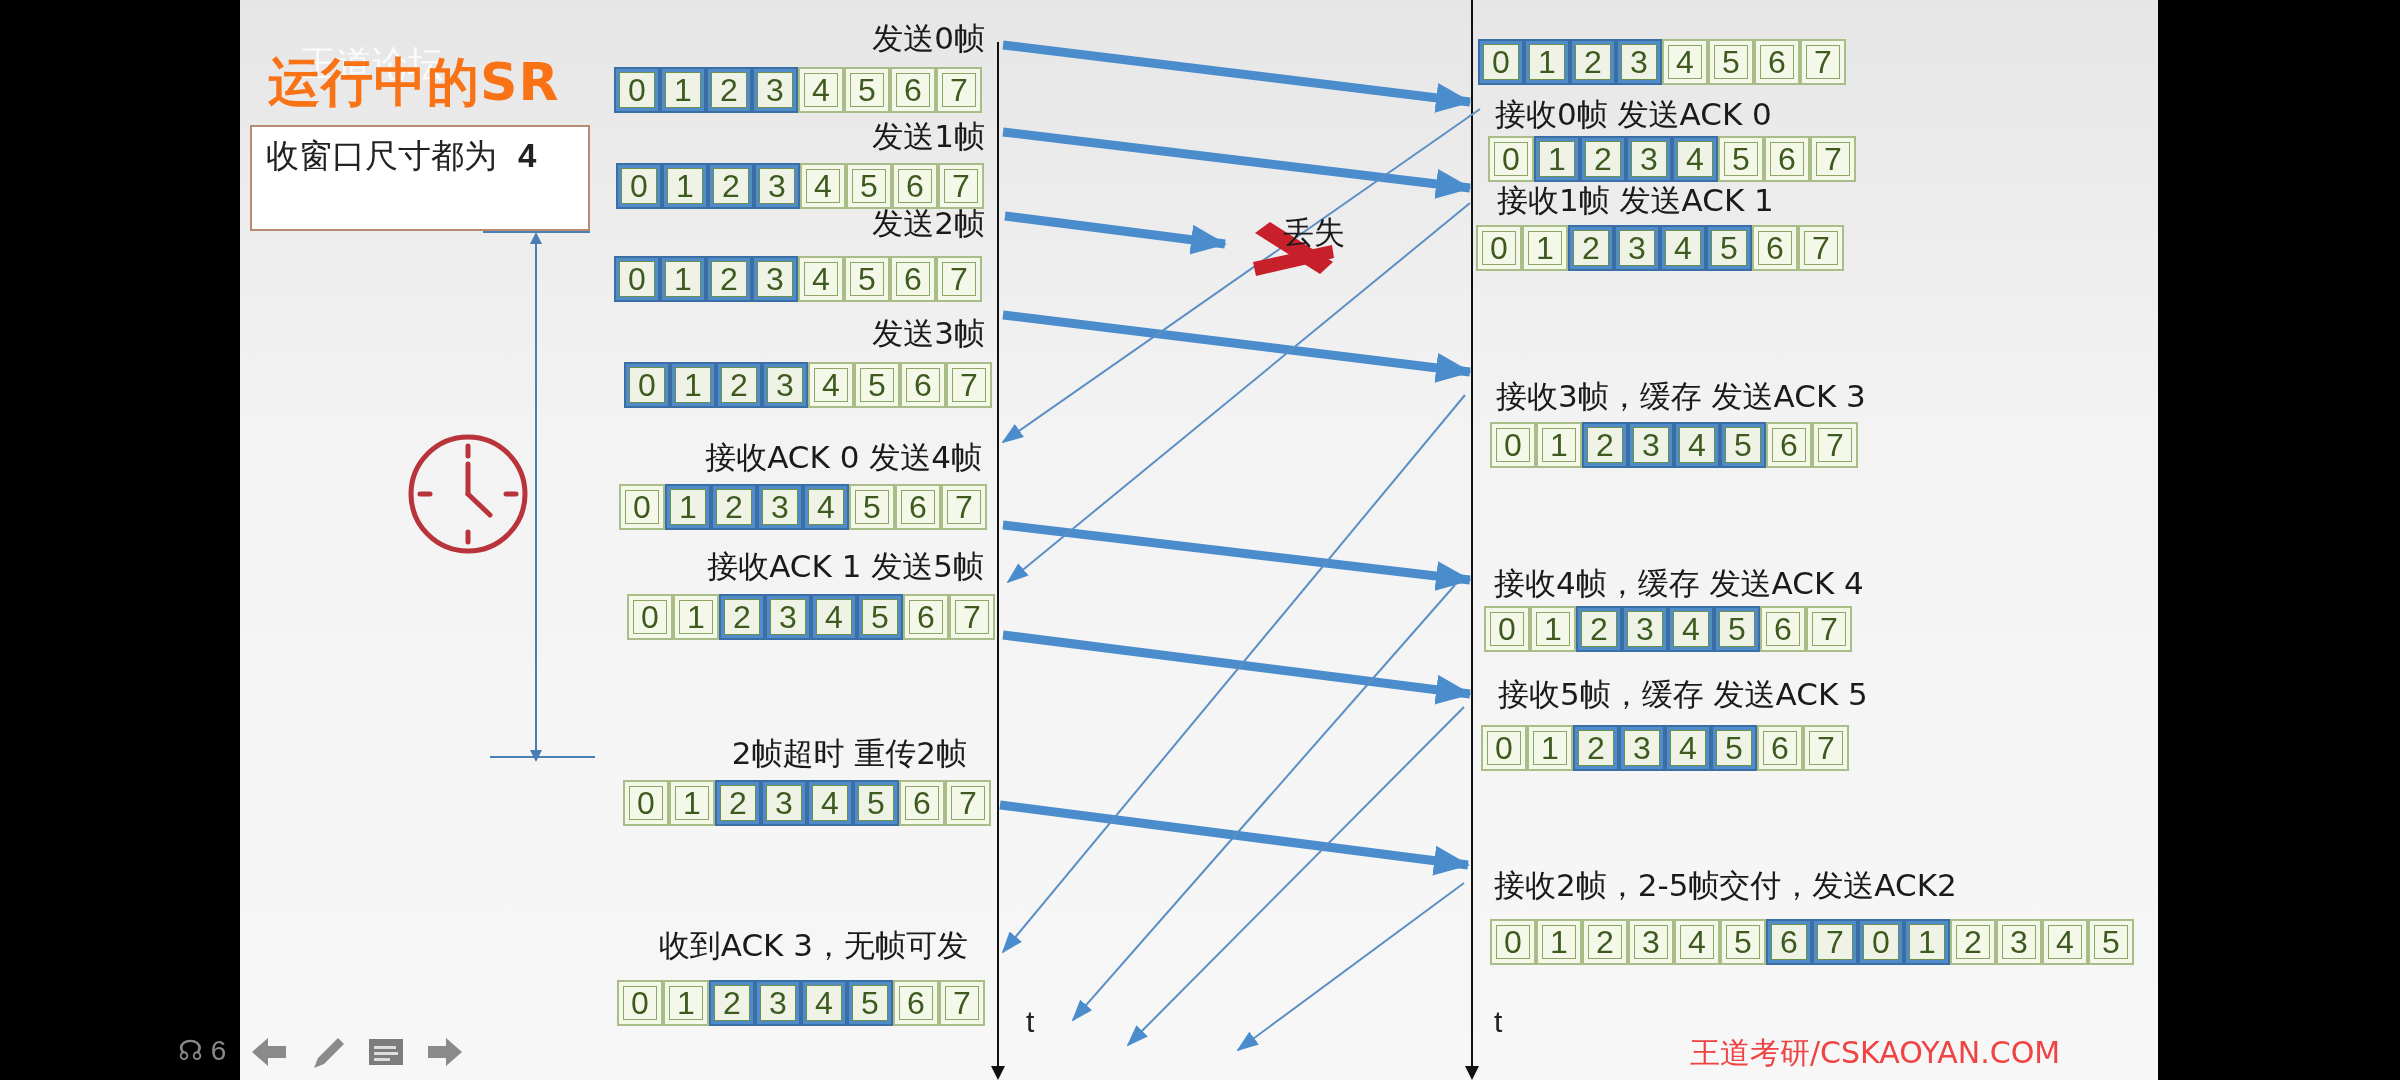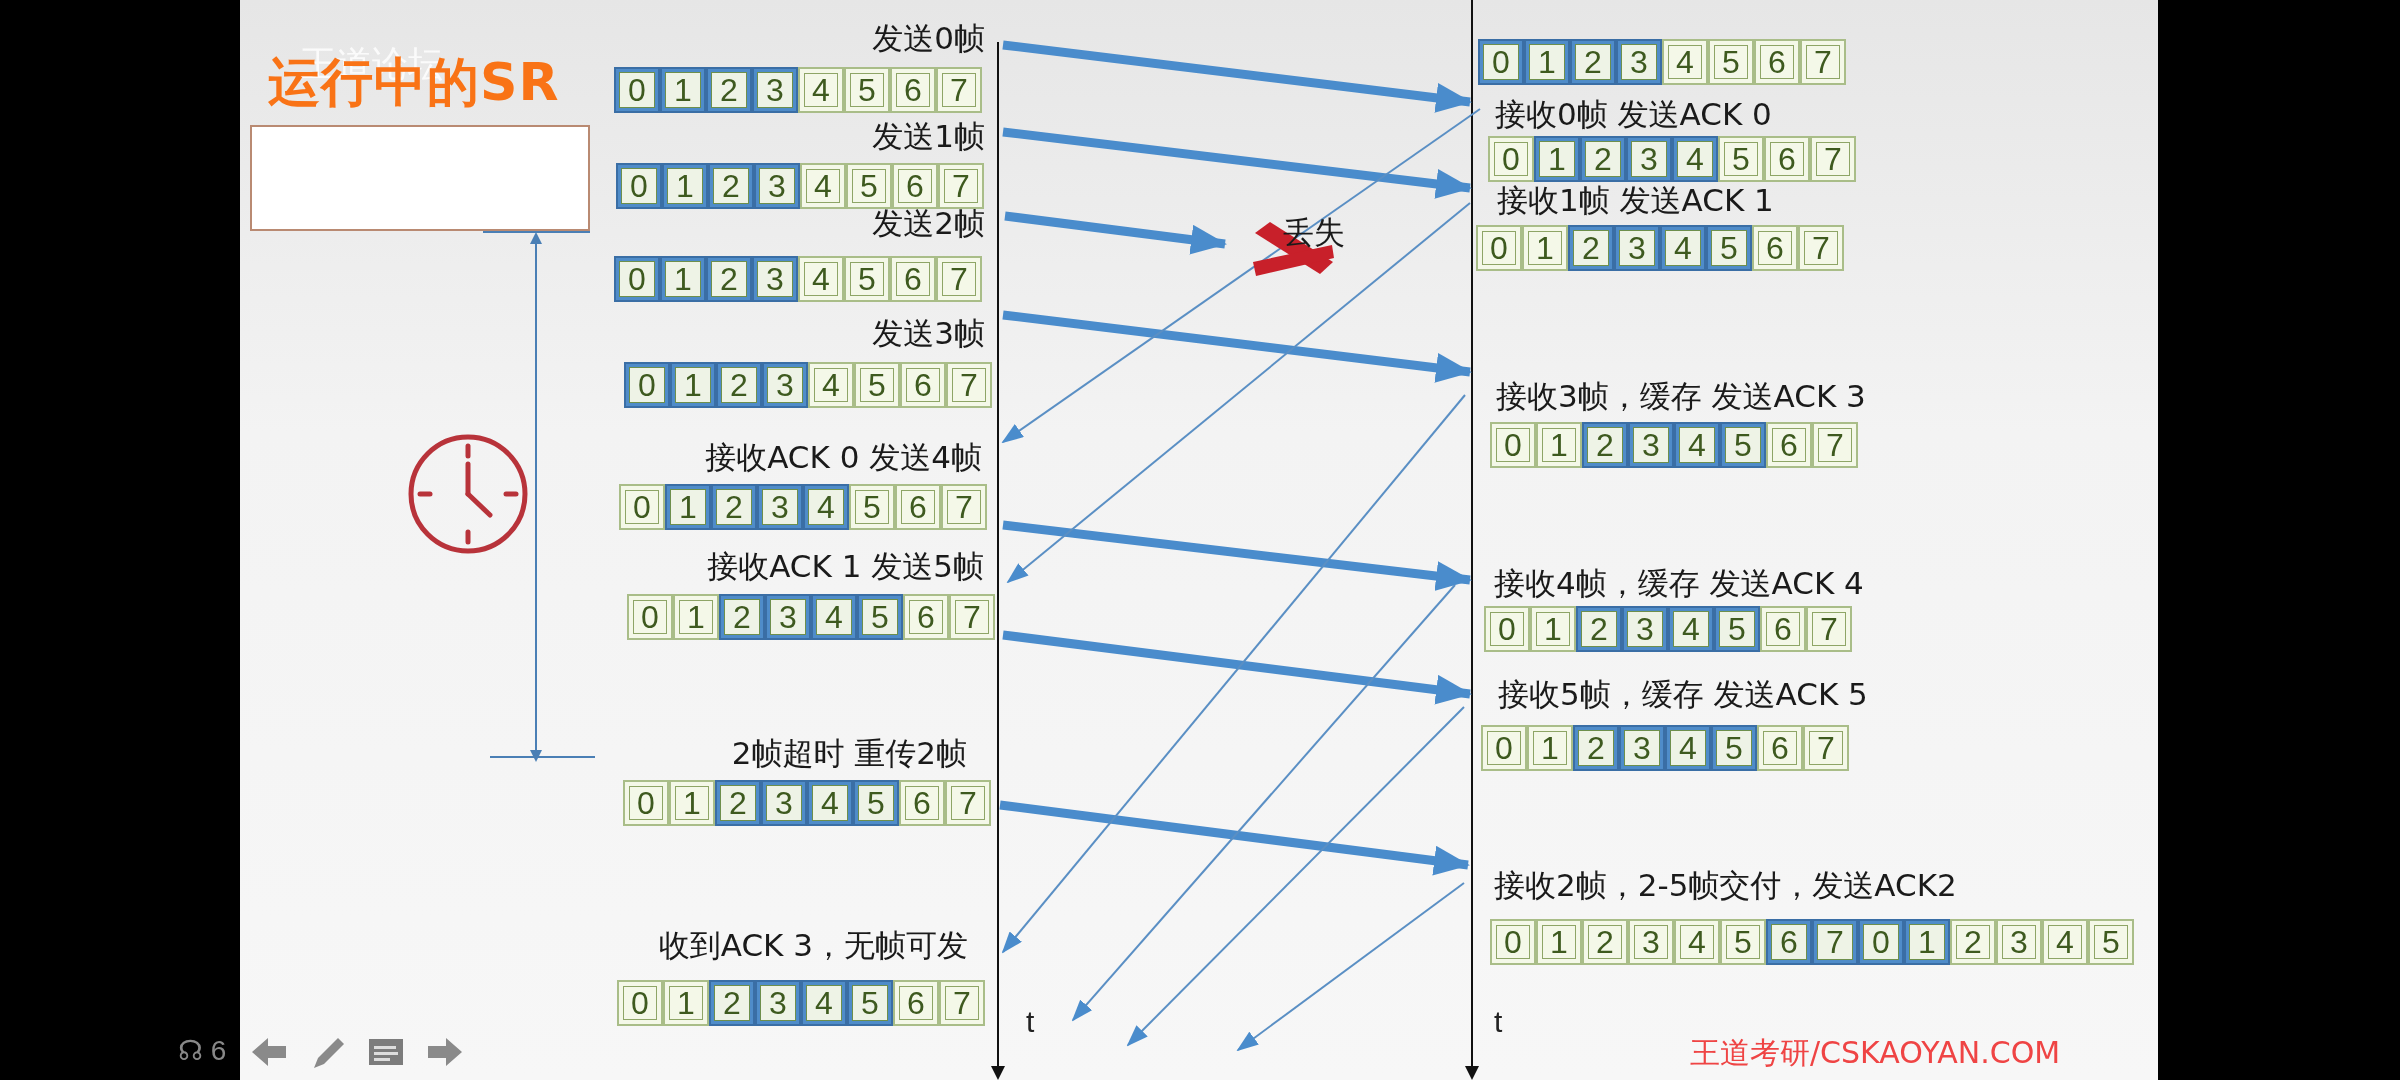--- a/index.html
+++ b/index.html
@@ -26,20 +26,21 @@
 </style>
 </head>
 <body>
 
 <div class="slide"></div>
 
 <div class="title-ghost">王道论坛</div>
 <div class="title">运行中的SR</div>
 
 <div class="assume-box">
+  <div><span>收窗口尺寸都为</span>&nbsp;&nbsp;<b>4</b></div>
 </div>
 
 <svg class="overlay" width="2400" height="1080">
   <defs>
     <marker id="thin" markerWidth="10" markerHeight="10" refX="9" refY="5" orient="auto" markerUnits="userSpaceOnUse">
       <path d="M0,0 L18,5 L0,10 z" fill="#4a8ccc" transform="scale(0.55,1)"></path>
     </marker>
     <marker id="thinHead" markerWidth="22" markerHeight="16" refX="20" refY="8" orient="auto" markerUnits="userSpaceOnUse">
       <path d="M0,0 L22,8 L0,16 z" fill="#4a8ccc"></path>
     </marker>

